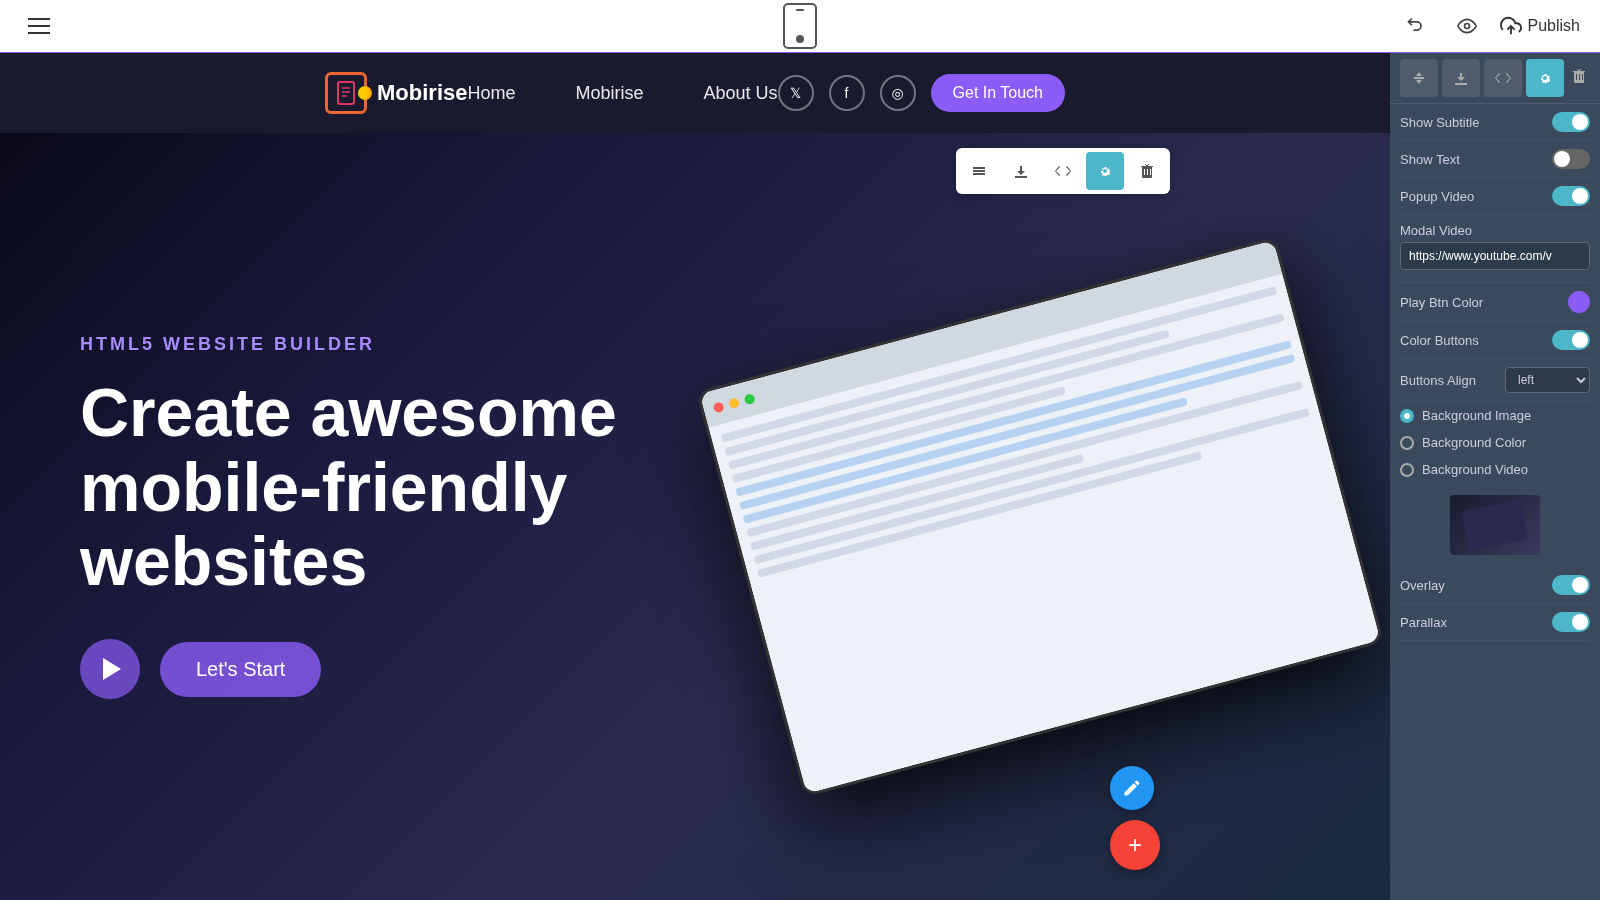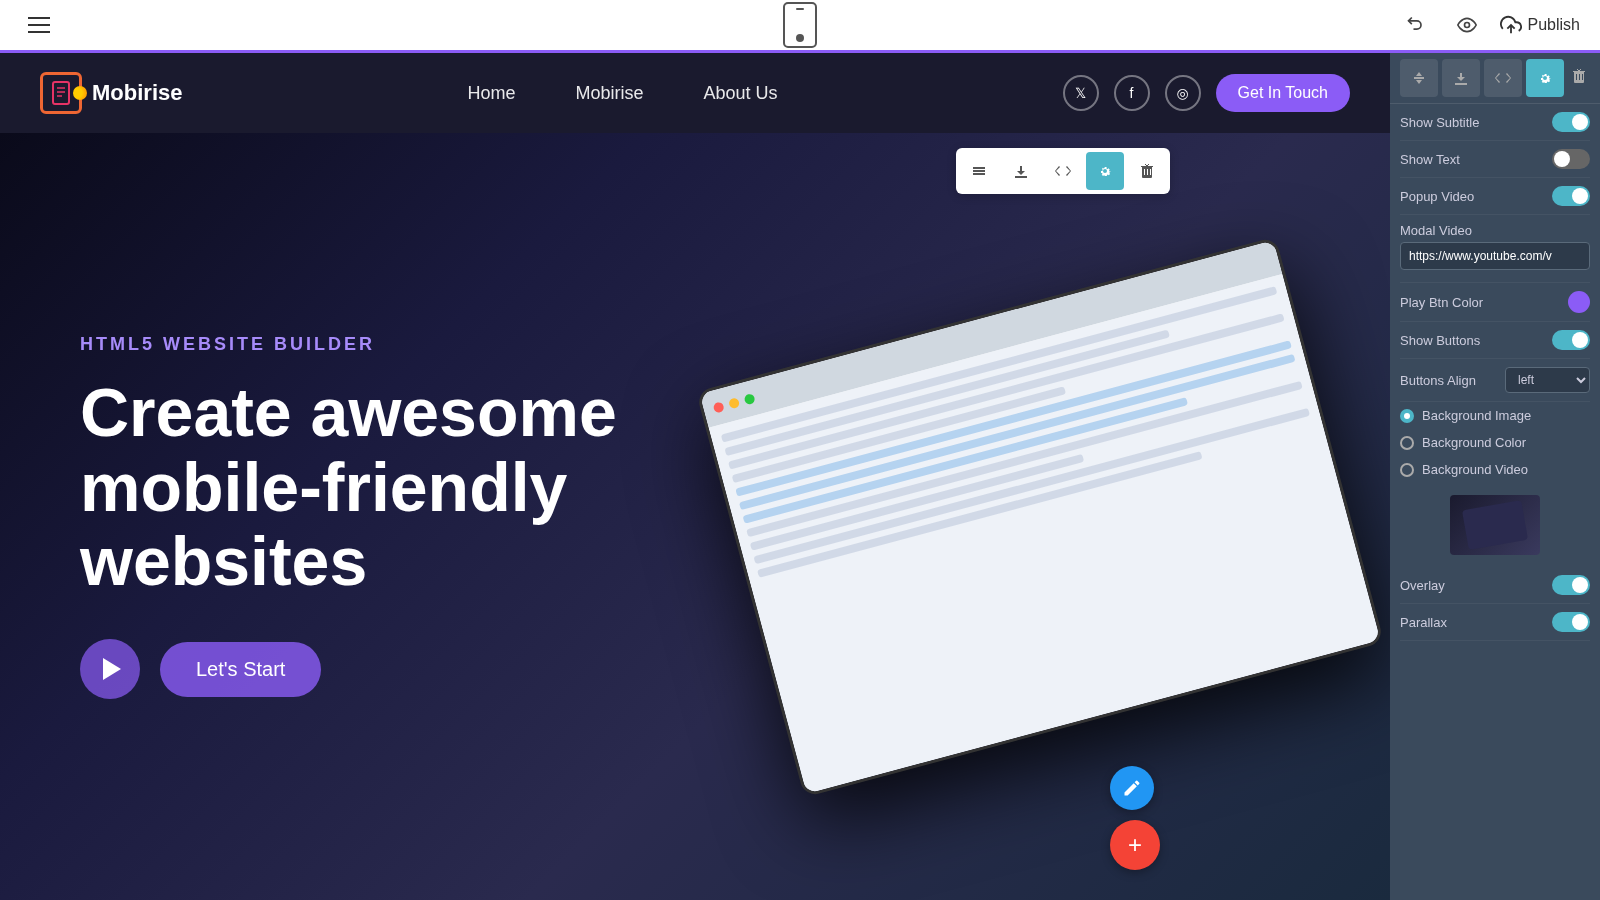--- a/index.html
+++ b/index.html
@@ -2,21 +2,21 @@
 <html><head>
   <meta charset="utf-8">
   <style>
     * { box-sizing: border-box; margin: 0; padding: 0; }
     body { font-family: -apple-system, BlinkMacSystemFont, 'Segoe UI', sans-serif; background: #f0f0f0; width: 1600px; height: 900px; overflow: hidden; }
 
     
     .top-toolbar {
       height: 53px;
       background: #fff;
-      border-bottom: 3px solid #8b5cf6;
+      border-bottom: 1px solid #8b5cf6;
       display: flex;
       align-items: center;
       justify-content: space-between;
       padding: 12px 20px;
       position: relative;
       z-index: 100;
     }
     .toolbar-left { display: flex; align-items: center; gap: 10px; }
     .toolbar-center { position: absolute; left: 50%; transform: translateX(-50%); }
     .toolbar-right { display: flex; align-items: center; gap: 15px; }
@@ -70,21 +70,21 @@
       overflow: hidden;
       position: relative;
     }
 
     
     .site-nav {
       background: #1a1a2e;
       height: 80px;
       display: flex;
       align-items: center;
-      justify-content: space-between;
+      justify-content: center;
       padding: 0 40px;
       position: relative;
       z-index: 10;
     }
     .site-logo {
       display: flex; align-items: center; gap: 10px;
       color: white; font-size: 22px; font-weight: 600;
     }
     .logo-icon {
       width: 42px; height: 42px;
@@ -626,21 +626,21 @@
         <span class="panel-label">Modal Video</span>
         <input type="text" class="url-input" value="https://www.youtube.com/v" style="">
       </div>
 
       <div class="panel-row">
         <span class="panel-label">Play Btn Color</span>
         <div class="color-dot" style="background:#8b5cf6;"></div>
       </div>
 
       <div class="panel-row">
-        <span class="panel-label">Show Buttons</span>
+        <span class="panel-label">Color Buttons</span>
         <div class="toggle on"></div>
       </div>
 
       <div class="panel-row">
         <span class="panel-label">Buttons Align</span>
         <select class="align-select">
           <option value="left">left</option>
           <option value="center">center</option>
           <option value="right">right</option>
         </select>

